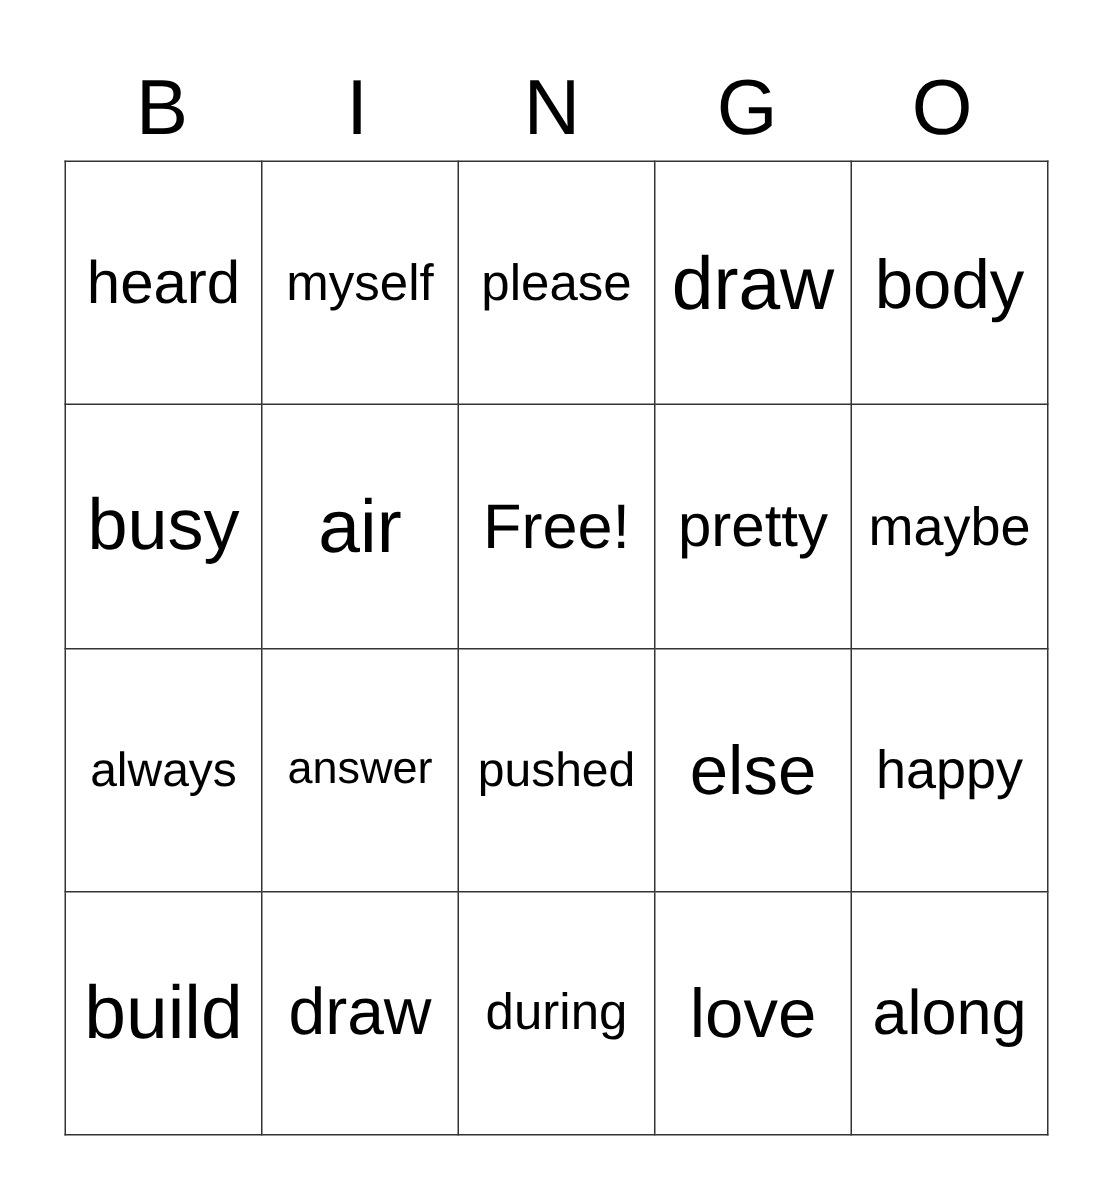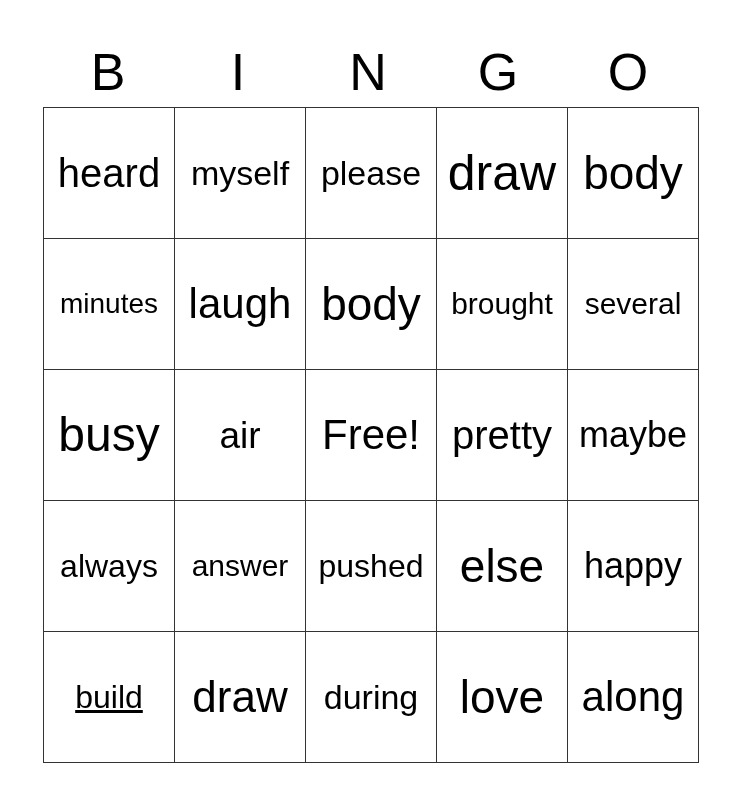--- a/index.html
+++ b/index.html
@@ -23,41 +23,34 @@
 <table class="grid">
   <tbody id="grid-body">
       <tr>
         <td style="font-size: 40px;">heard</td>
         <td style="font-size: 34px;">myself</td>
         <td style="font-size: 34px;">please</td>
         <td style="font-size: 50px; text-align: center;">draw</td>
         <td style="font-size: 46px;">body</td>
       </tr>
       <tr>
-        <td style="font-size: 28px;">minutes</td>
-        <td style="font-size: 42px;">laugh</td>
-        <td style="font-size: 46px;">body</td>
-        <td style="font-size: 30px;">brought</td>
-        <td style="font-size: 30px;">several</td>
-      </tr>
-      <tr>
         <td style="font-size: 48px;">busy</td>
-        <td style="font-size: 37px; margin-left: 40px;">air</td>
+        <td style="font-size: 50px; margin-left: 40px;">air</td>
         <td style="font-size: 42px;">Free!</td>
         <td style="font-size: 40px;">pretty</td>
         <td style="font-size: 36px;">maybe</td>
       </tr>
       <tr>
         <td style="font-size: 32px; margin-top: 41px;">always</td>
         <td style="font-size: 30px;">answer</td>
         <td style="font-size: 32px;">pushed</td>
         <td style="font-size: 46px; margin-top: 28px;">else</td>
         <td style="font-size: 36px;">happy</td>
       </tr>
       <tr>
-        <td style="font-size: 32px; text-decoration: underline;">build</td>
+        <td style="font-size: 50px;">build</td>
         <td style="font-size: 44px;">draw</td>
         <td style="font-size: 34px;">during</td>
         <td style="font-size: 46px;">love</td>
         <td style="font-size: 42px;">along</td>
       </tr>
     </tbody>
 </table>
 
 </body></html>

